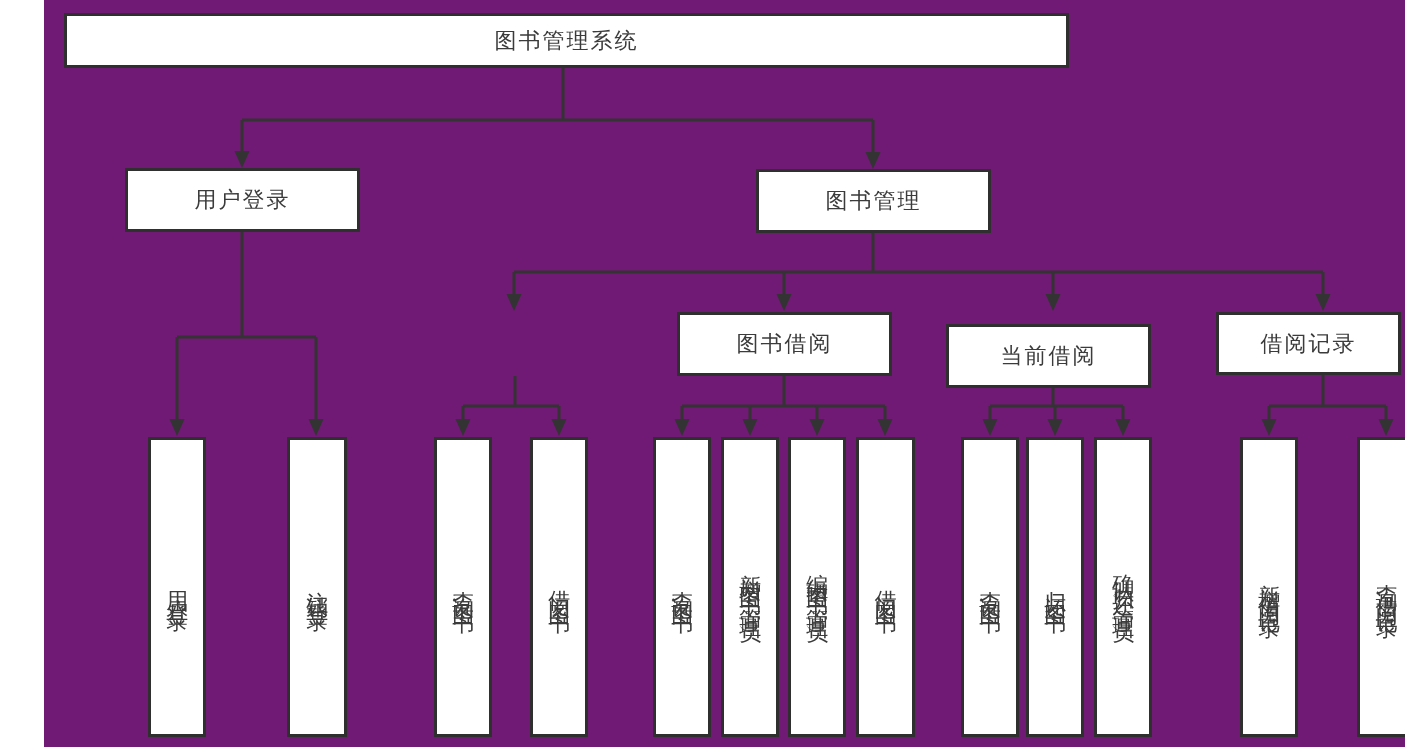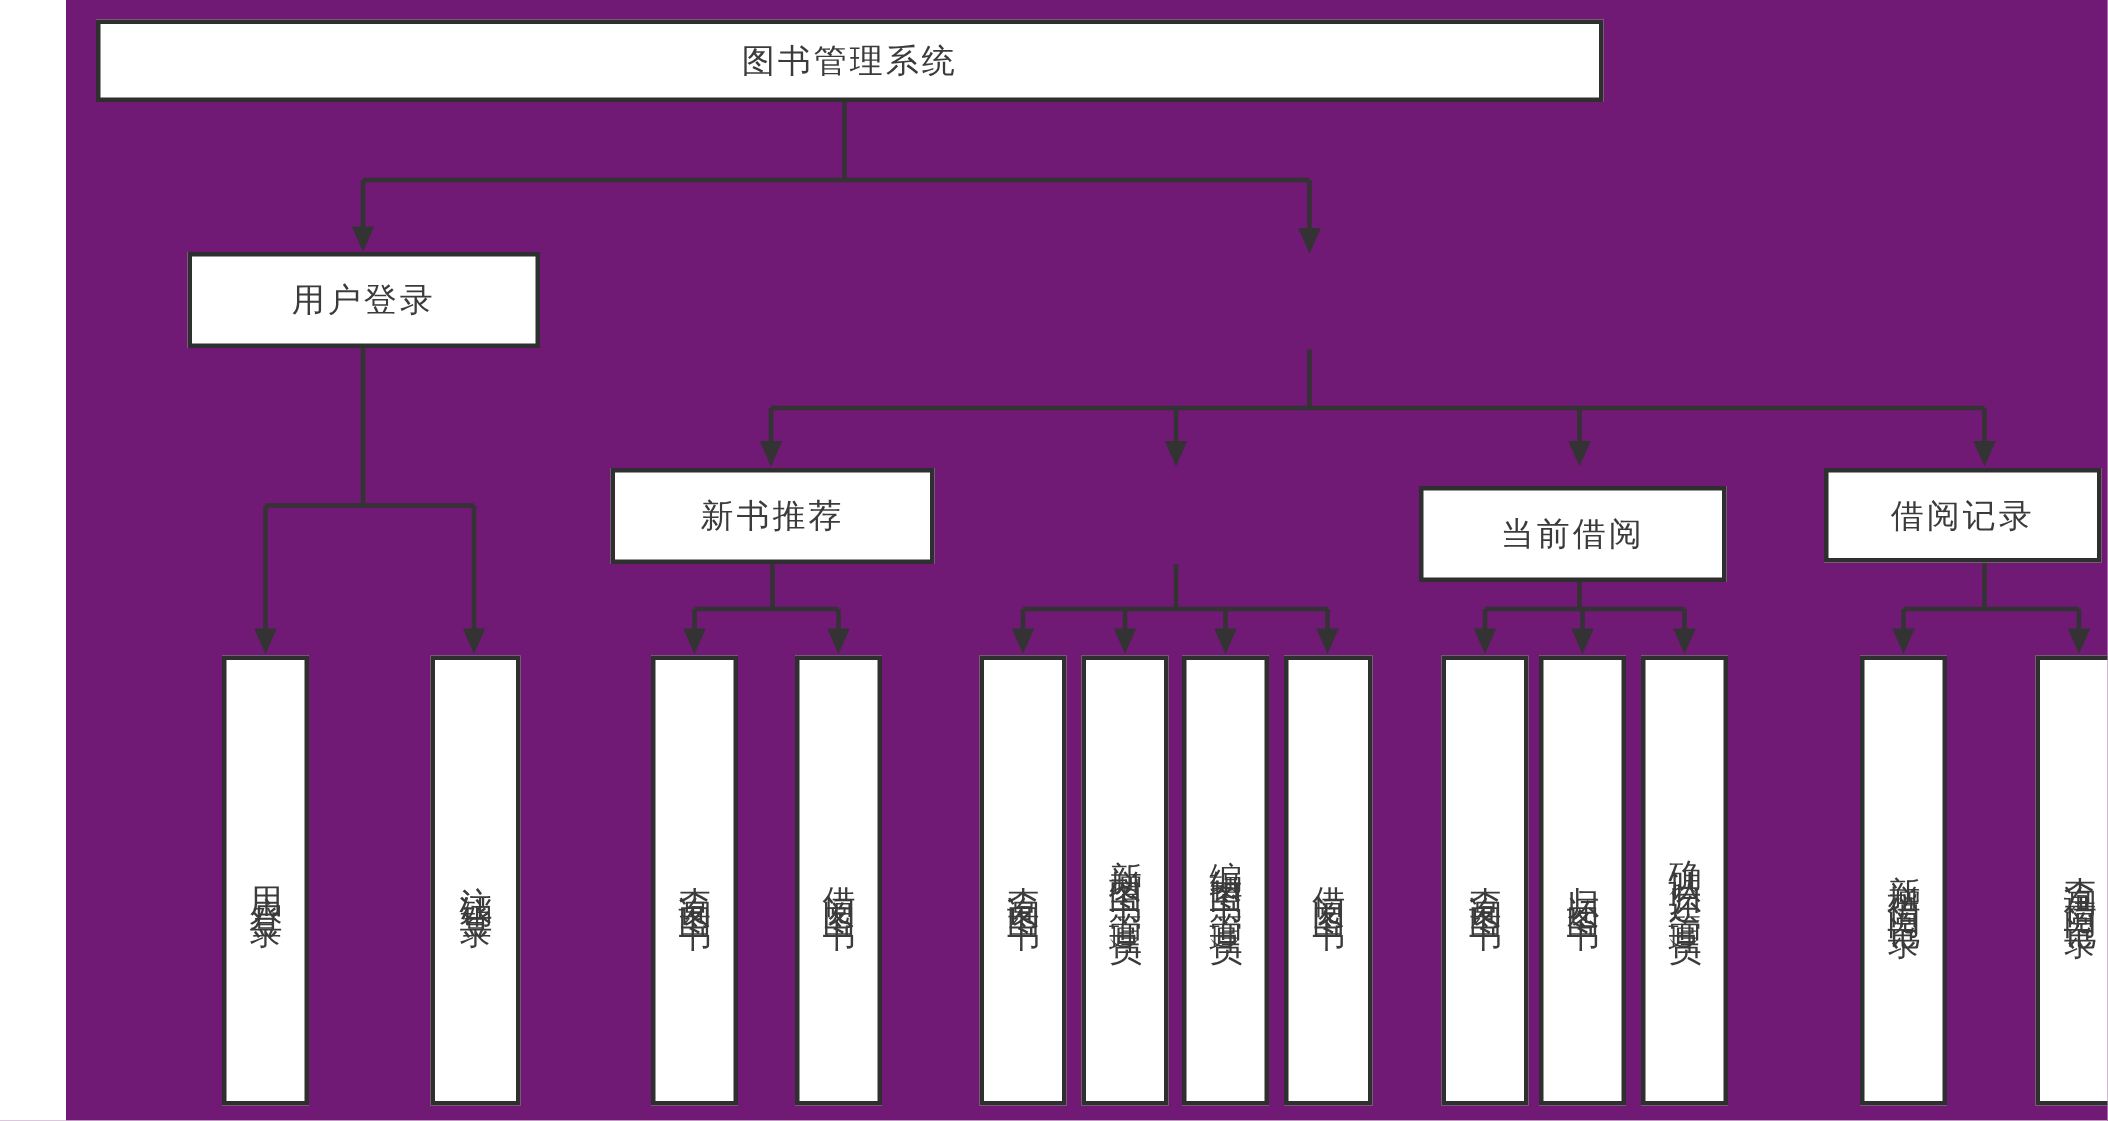--- a/index.html
+++ b/index.html
@@ -83,22 +83,23 @@
         <line x1="1225" y1="406" x2="1225" y2="424" stroke="#333333" stroke-width="3"></line>
         <polygon points="1217.5,419 1232.5,419 1225,436" fill="#333333"></polygon>
         <line x1="1342" y1="406" x2="1342" y2="424" stroke="#333333" stroke-width="3"></line>
         <polygon points="1334.5,419 1349.5,419 1342,436" fill="#333333"></polygon>
       </g>
   </svg>
 
   <div class="box hlabel" style="left:20px;top:13px;width:1005px;height:55px;">图书管理系统</div>
 
   <div class="box hlabel" style="left:81px;top:168px;width:235px;height:64px;">用户登录</div>
+  <div class="box hlabel" style="left:712px;top:169px;width:235px;height:64px;">图书管理</div>
 
-  <div class="box hlabel" style="left:363px;top:312px;width:216px;height:64px;">新书推荐</div>
+  <div class="box hlabel" style="left:633px;top:312px;width:215px;height:64px;">图书借阅</div>
   <div class="box hlabel" style="left:902px;top:324px;width:205px;height:64px;">当前借阅</div>
   <div class="box hlabel" style="left:1172px;top:312px;width:185px;height:63px;">借阅记录</div>
 
   <div class="box leaf" style="left:104px;top:437px;width:58px;height:300px;">
     <span class="v">用户登录</span>
   </div>
   <div class="box leaf" style="left:243px;top:437px;width:60px;height:300px;">
     <span class="v">注销登录</span>
   </div>
 

